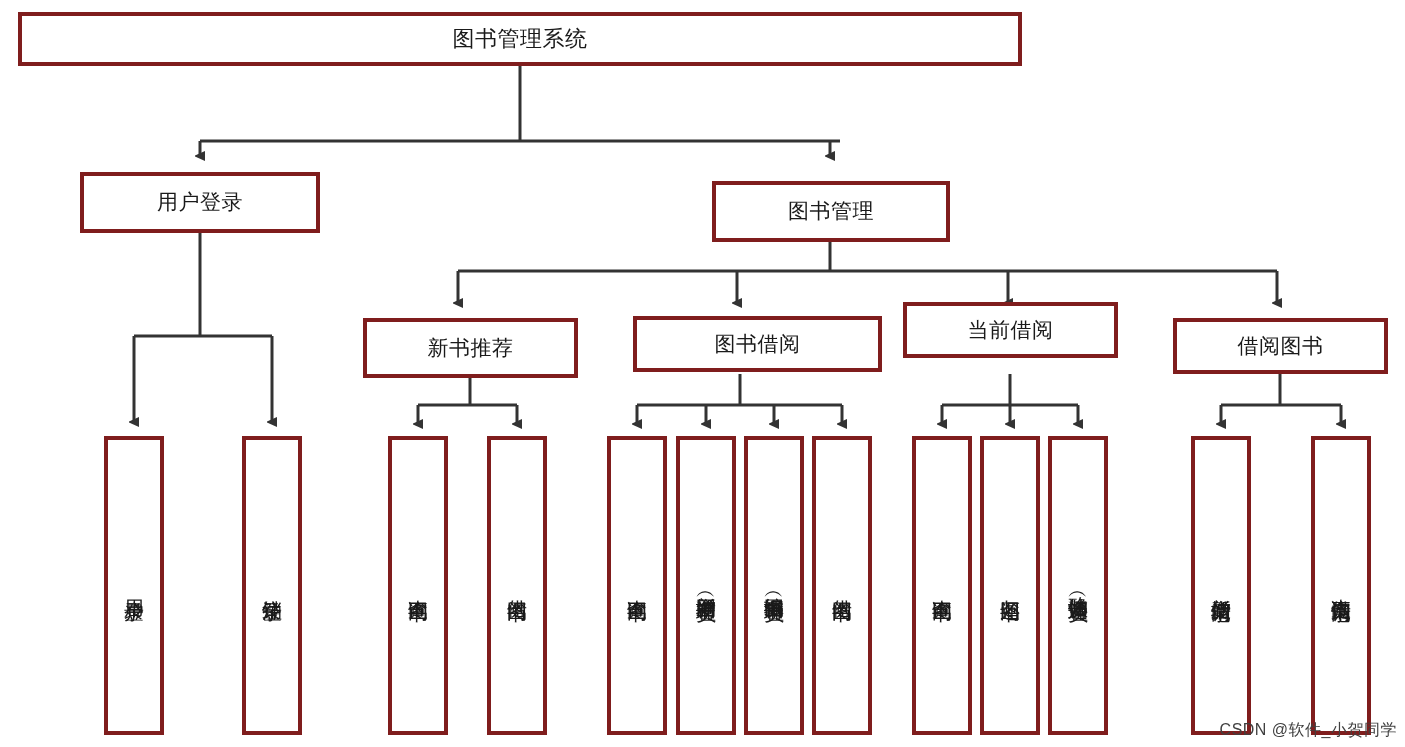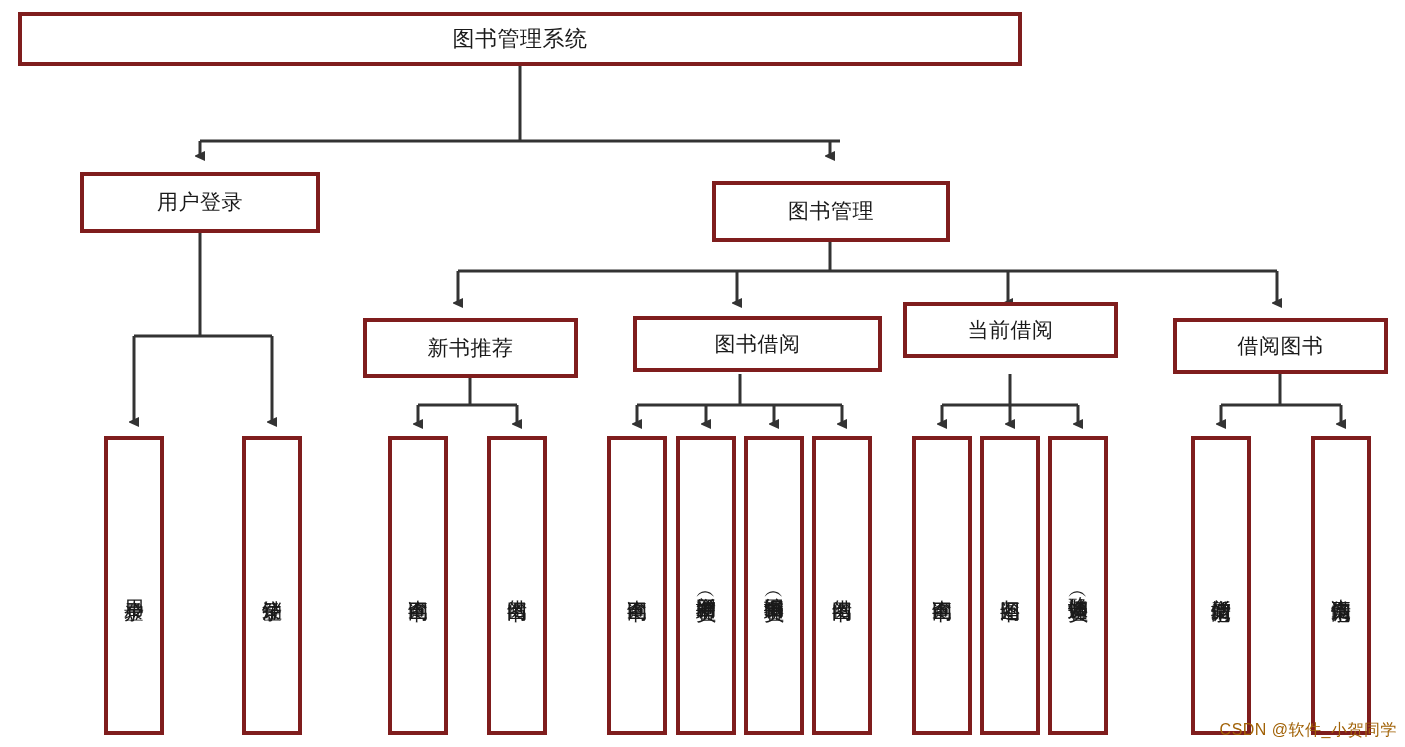--- a/index.html
+++ b/index.html
@@ -60,21 +60,21 @@
     font-size: 20px;
     line-height: 1.05;
     letter-spacing: 1px;
     white-space: nowrap;
   }
   #watermark {
     position: absolute;
     right: 8px;
     bottom: 6px;
     font-size: 16px;
-    color: #a16207;
+    color: #404040;
     letter-spacing: 0.5px;
     white-space: nowrap;
     pointer-events: none;
   }
 </style>
 </head>
 <body>
 
 <div id="canvas">
 

